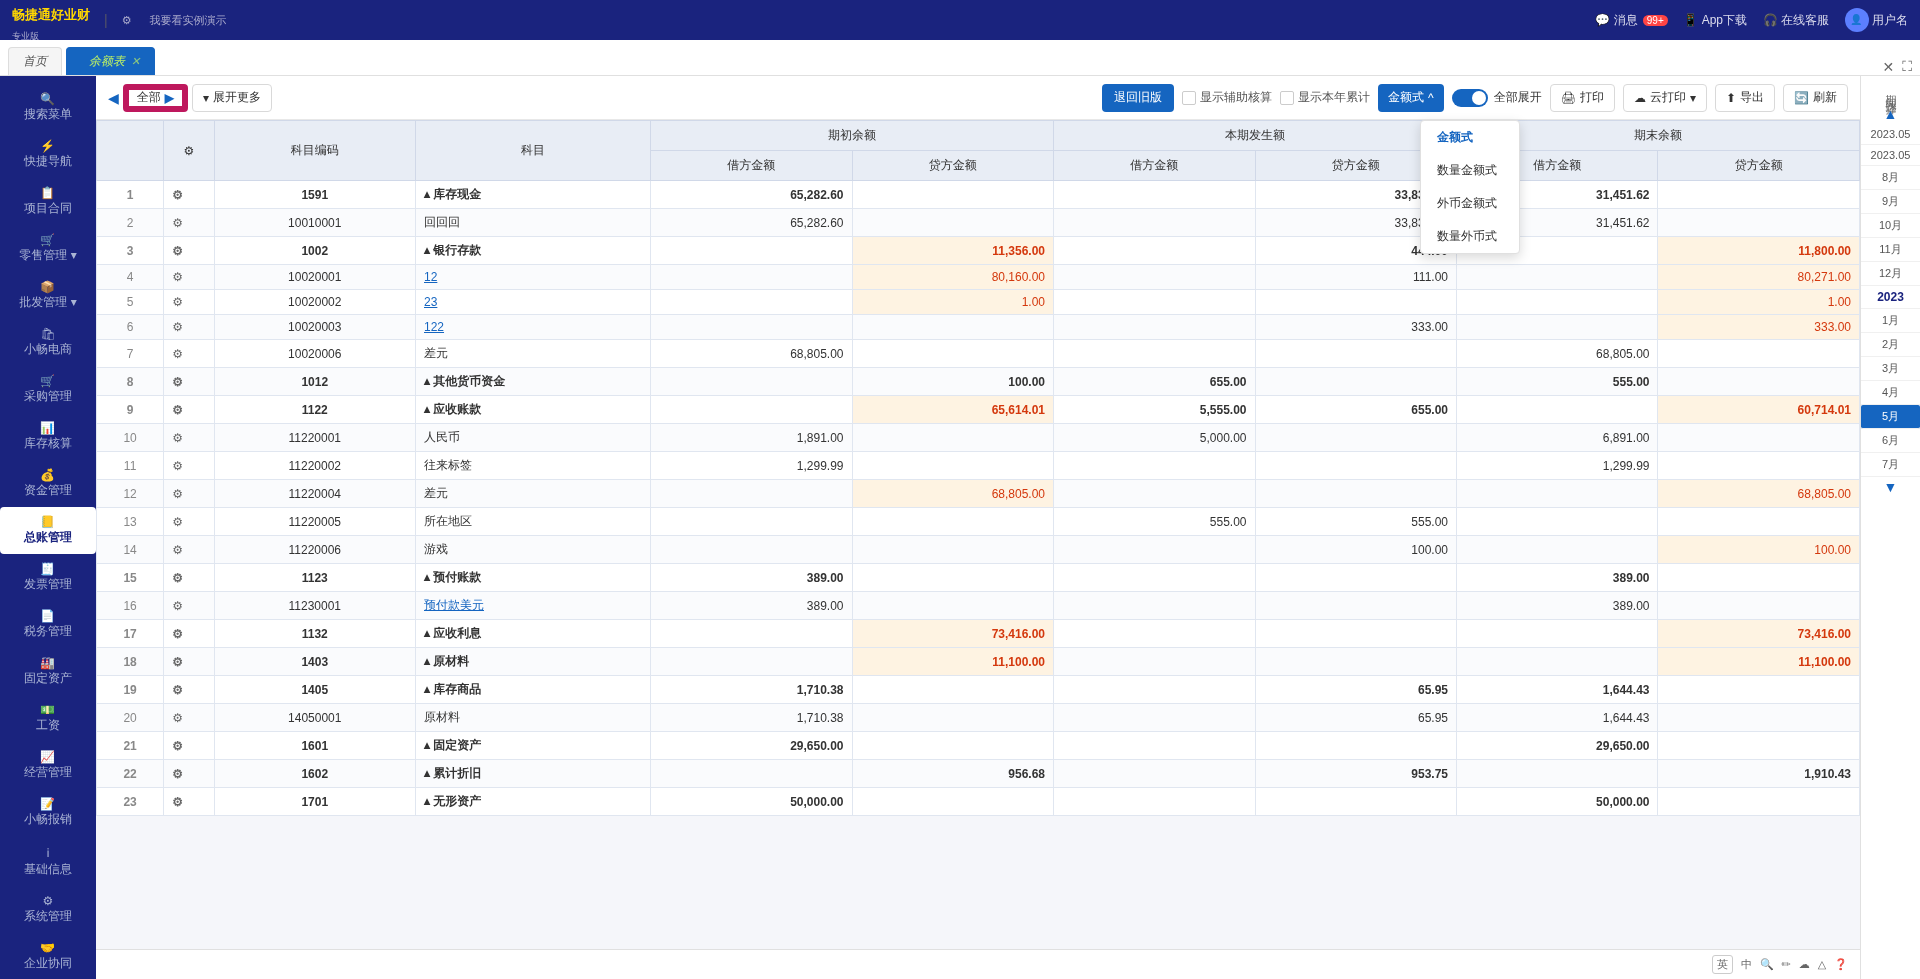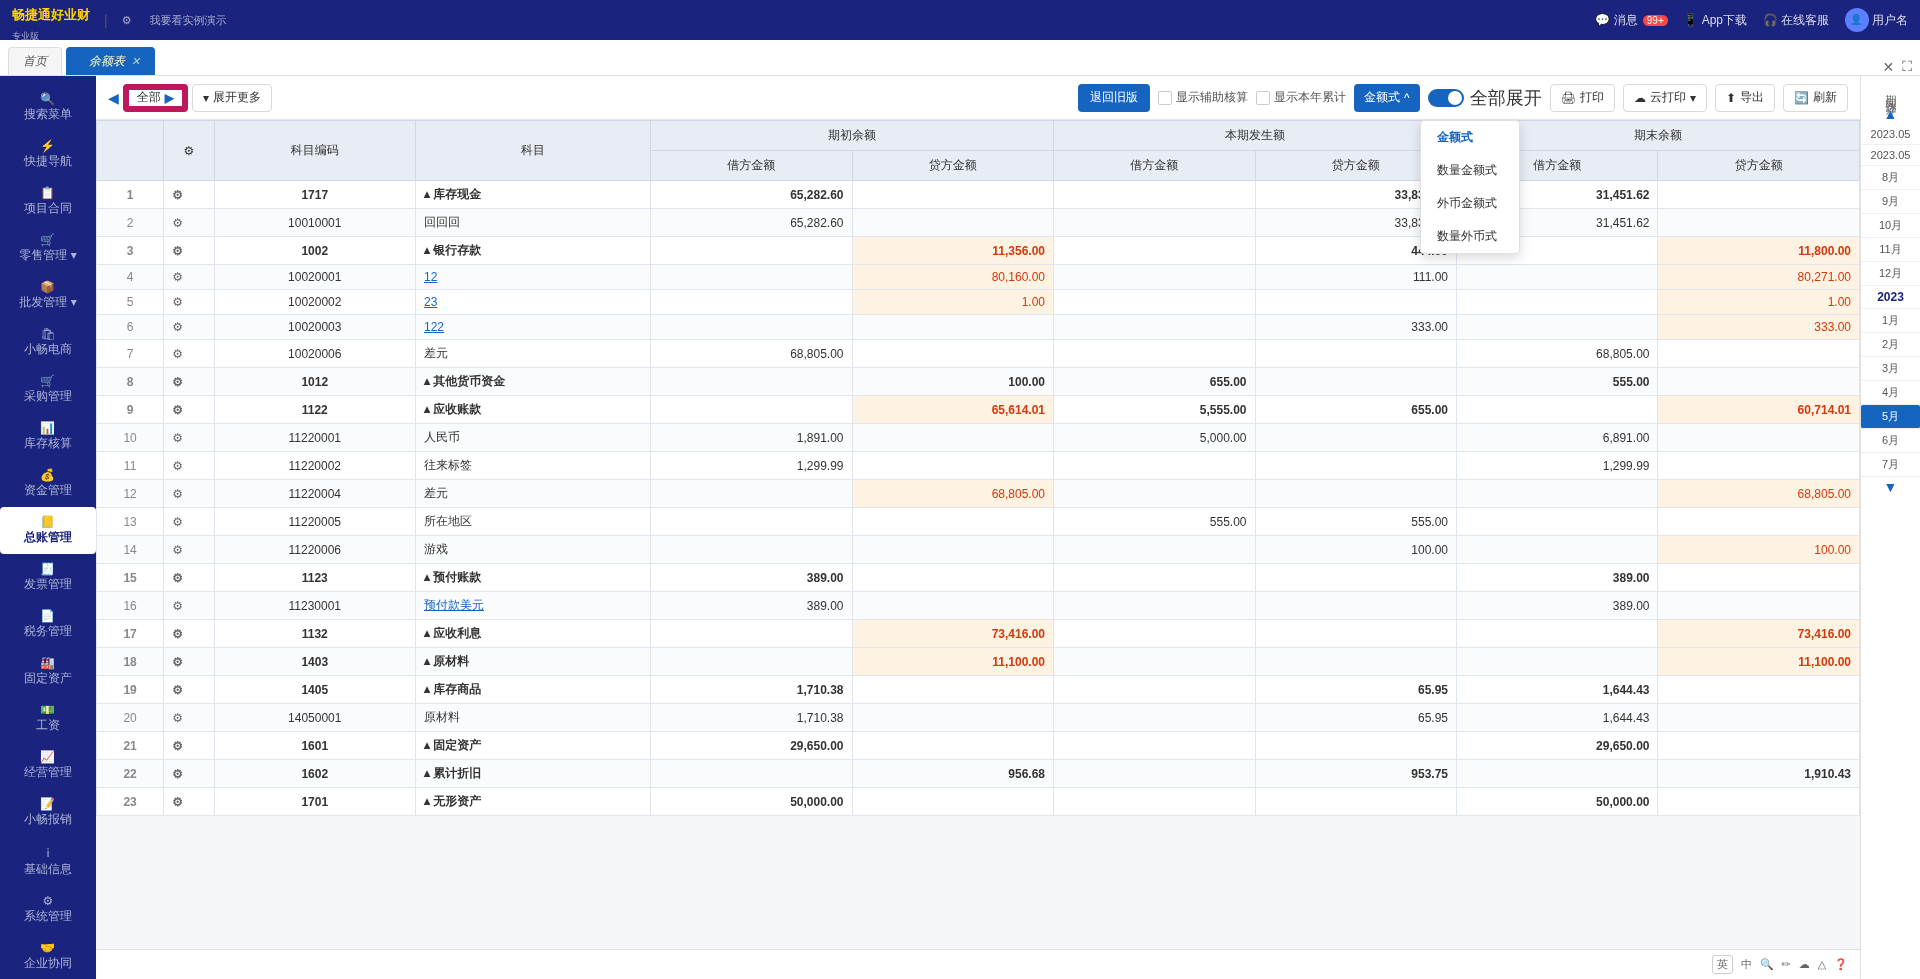--- a/index.html
+++ b/index.html
@@ -43,21 +43,21 @@
       font-size: 12px;
       cursor: pointer;
       color: #555;
       background: #f5f5f5;
       border: 1px solid #ddd;
       border-bottom: none;
       font-style: italic;
     }
     .tab.active {
       background: #1565c0;
-      color: #fef9c3;
+      color: #bef264;
       border-color: #1565c0;
       padding-left: 22px;
     }
     .tab-close { font-size: 11px; opacity: 0.7; }
     .tab-bar-right { margin-left: auto; display: flex; align-items: center; gap: 8px; color: #666; font-size: 16px; }
 
     
     .main-layout {
       display: flex;
       height: calc(979px - 40px - 36px);
@@ -159,21 +159,21 @@
       cursor: pointer;
       display: flex;
       align-items: center;
       gap: 4px;
       position: relative;
     }
     .toggle-switch {
       display: flex;
       align-items: center;
       gap: 6px;
-      font-size: 18px;
+      font-size: 12px;
     }
     .switch {
       width: 36px;
       height: 18px;
       background: #1565c0;
       border-radius: 9px;
       position: relative;
       cursor: pointer;
     }
     .switch::after {
@@ -507,21 +507,21 @@
             <th style="width:120px;">借方金额</th>
             <th style="width:120px;">贷方金额</th>
             <th style="width:120px;">借方金额</th>
             <th style="width:120px;">贷方金额</th>
           </tr>
         </thead>
         <tbody id="table-body">
         <tr class="row-parent">
               <td class="row-number">1</td>
               <td class="gear-icon">⚙</td>
-              <td class="col-code">1717</td>
+              <td class="col-code">1591</td>
               <td class="col-subject">▴ 库存现金</td>
               <td class="amount">65,282.60</td>
               <td class="amount"></td>
               <td class="amount"></td>
               <td class="amount">33,830.98</td>
               <td class="amount">31,451.62</td>
               <td class="amount"></td>
             </tr>
             <tr>
               <td class="row-number">2</td>

